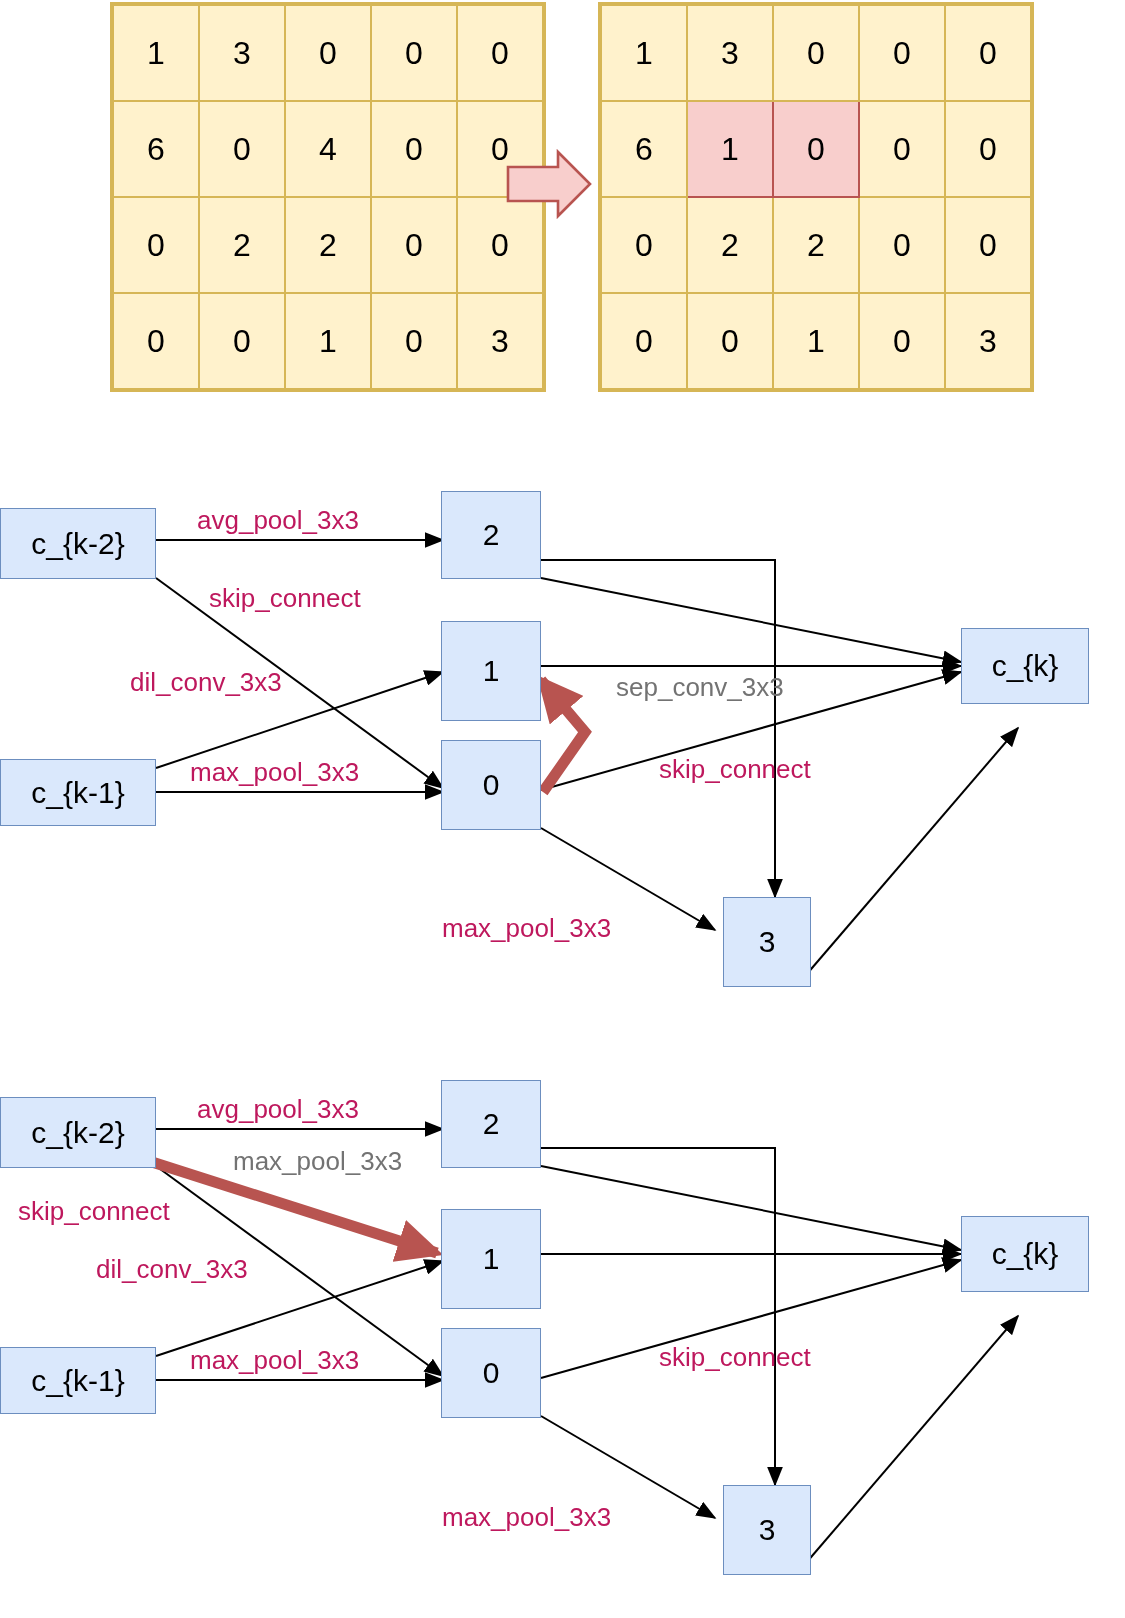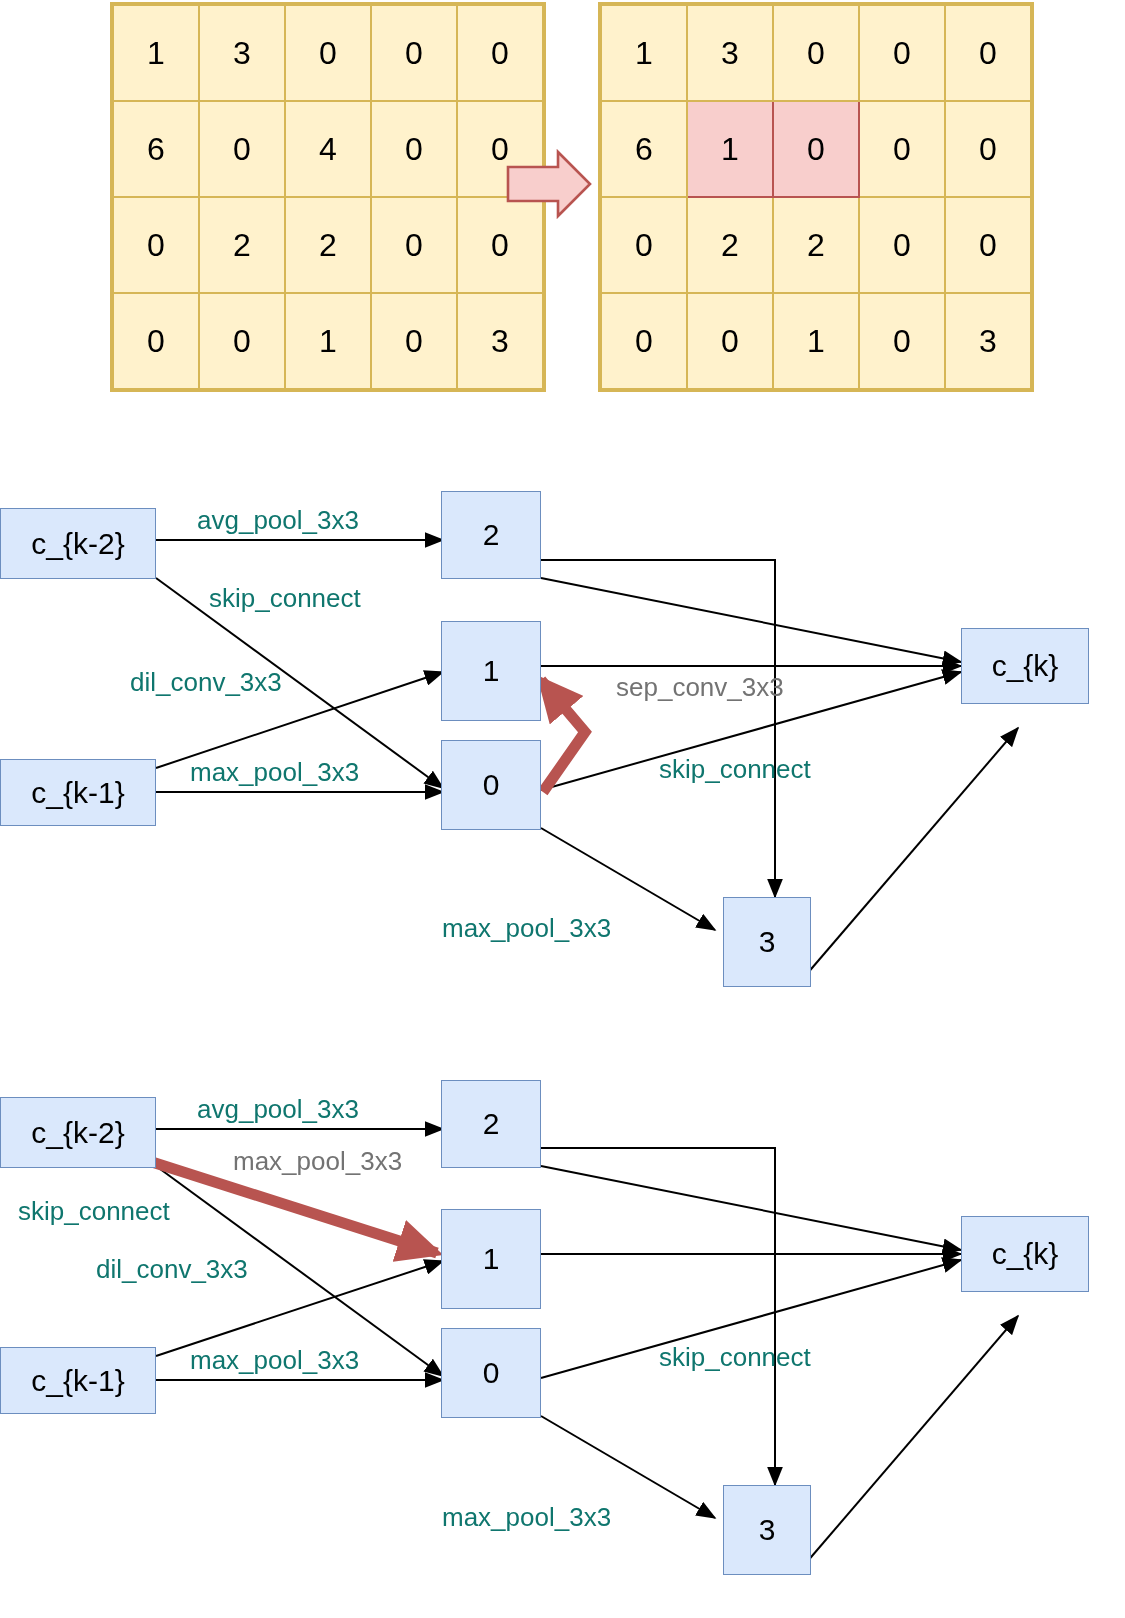--- a/index.html
+++ b/index.html
@@ -17,21 +17,21 @@
   .grid td.hl{background:#f8cecc;border-color:#b85450;}
   #grid-left{left:110px;top:2px;}
   #grid-right{left:598px;top:2px;}
 
   
   .nbox{position:absolute;background:#dae8fc;border:1.6px solid #6c8ebf;
         display:flex;align-items:center;justify-content:center;
         font-size:30px;color:#000;box-sizing:border-box;}
 
   
-  .lbl{position:absolute;font-size:26px;color:#0f766e;white-space:nowrap;}
+  .lbl{position:absolute;font-size:26px;color:#be185d;white-space:nowrap;}
   .lbl.red{color:#737373;}
 
   svg.edges{position:absolute;left:0;top:0;width:1125px;height:1618px;
             overflow:visible;pointer-events:none;}
 </style>
 </head>
 <body>
 
 <div class="stage">
 

